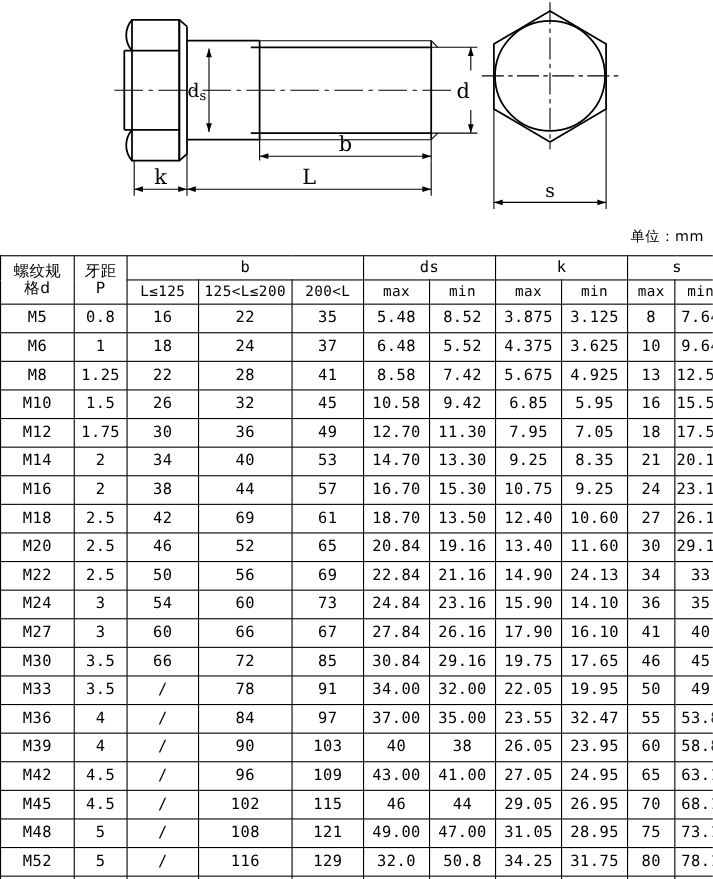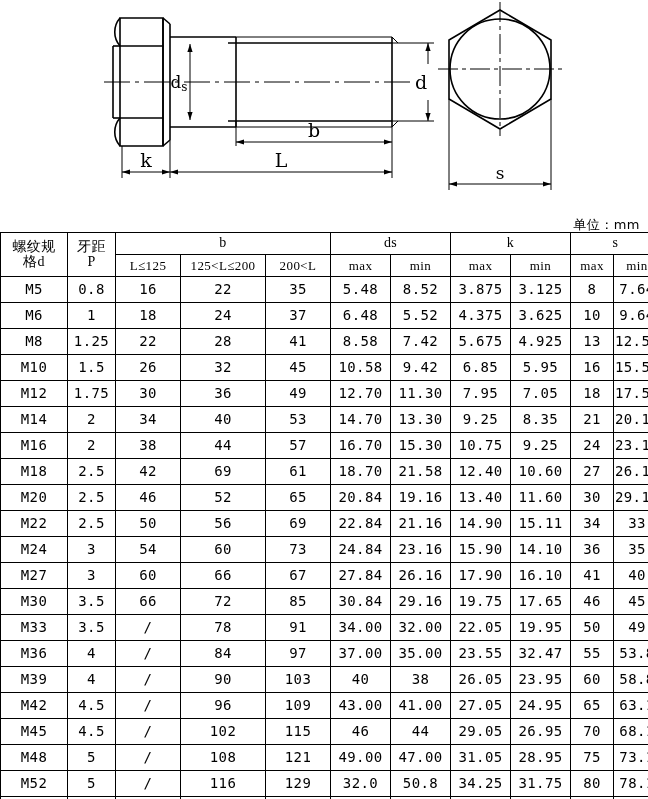--- a/index.html
+++ b/index.html
@@ -28,21 +28,20 @@
     top: 0;
   }
   .unit-note {
     position: absolute;
     right: 8px;
     top: 206px;
     font-family: "DejaVu Sans", sans-serif;
     font-size: 13px;
     letter-spacing: 0.5px;
     white-space: nowrap;
-    margin-top: 10px;
   }
 
   
   #spec-table {
     border-collapse: collapse;
     width: 648px;
     table-layout: fixed;
     font-family: "DejaVu Sans Mono", monospace;
     font-size: 14px;
   }
@@ -52,21 +51,20 @@
     text-align: center;
     vertical-align: middle;
     padding: 0;
     height: 25px;
     line-height: 1.05;
     font-weight: normal;
     letter-spacing: 0.4px;
   }
   #spec-table thead th {
     height: 21px;
-    font-family: Liberation Serif, serif;
   }
   th.hdr-cjk {
     font-family: "DejaVu Sans", sans-serif;
     font-size: 14px;
     line-height: 1.25;
   }
   td.rowlabel {
     font-family: "DejaVu Sans Mono", monospace;
     margin-top: 31px;
   }
@@ -330,21 +328,21 @@
         <td>24</td>
         <td>23.16</td>
       </tr>
       <tr>
         <td class="rowlabel">M18</td>
         <td>2.5</td>
         <td>42</td>
         <td>69</td>
         <td>61</td>
         <td>18.70</td>
-        <td>21.58</td>
+        <td>13.50</td>
         <td>12.40</td>
         <td>10.60</td>
         <td>27</td>
         <td>26.16</td>
       </tr>
       <tr>
         <td class="rowlabel">M20</td>
         <td>2.5</td>
         <td>46</td>
         <td>52</td>
@@ -358,21 +356,21 @@
       </tr>
       <tr>
         <td class="rowlabel">M22</td>
         <td>2.5</td>
         <td>50</td>
         <td>56</td>
         <td>69</td>
         <td>22.84</td>
         <td>21.16</td>
         <td>14.90</td>
-        <td>15.11</td>
+        <td>24.13</td>
         <td>34</td>
         <td>33</td>
       </tr>
       <tr>
         <td class="rowlabel">M24</td>
         <td>3</td>
         <td>54</td>
         <td>60</td>
         <td>73</td>
         <td>24.84</td>

